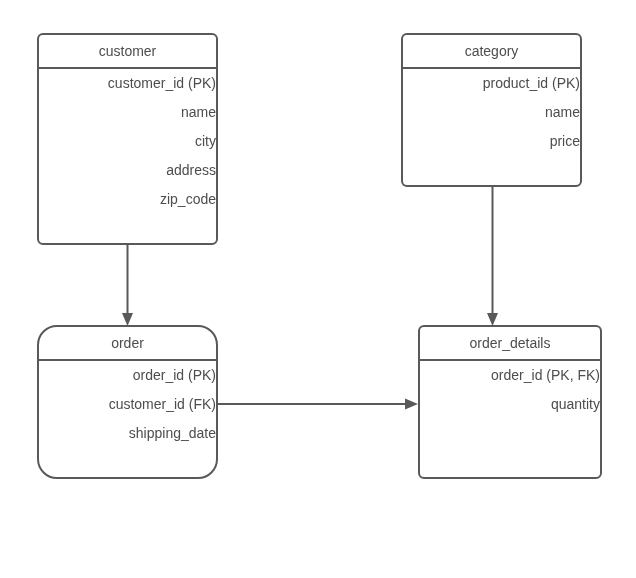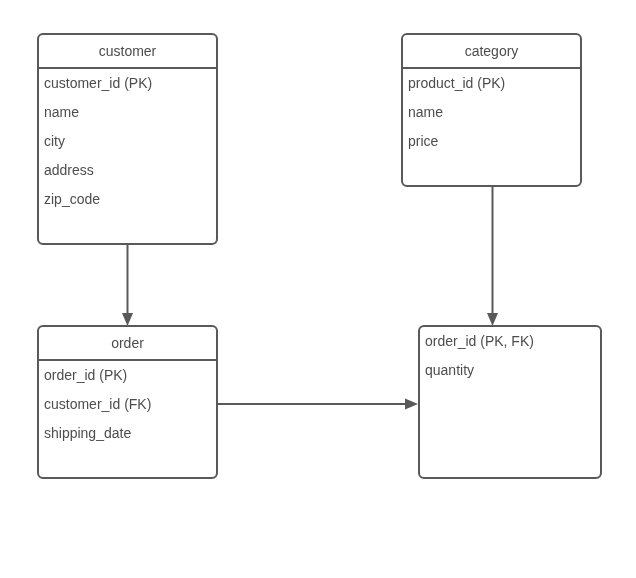--- a/index.html
+++ b/index.html
@@ -33,27 +33,27 @@
     font-size: 14px;
     color: #4d4d4d;
     white-space: nowrap;
     overflow: hidden;
   }
   .entity .row {
     box-sizing: border-box;
     height: 29px;
     line-height: 29px;
     padding-left: 5px;
-    text-align: left;
+    text-align: right;
     white-space: nowrap;
     overflow: hidden;
   }
   #t-customer      { left: 37px;  top: 33px;  width: 181px; height: 212px; }
   #t-product       { left: 401px; top: 33px;  width: 181px; height: 154px; }
-  #t-order         { left: 37px;  top: 325px; width: 181px; height: 154px; }
+  #t-order         { left: 37px;  top: 325px; width: 181px; height: 154px; border-radius: 20px; }
   #t-order-details { left: 418px; top: 325px; width: 184px; height: 154px; }
   #connector-layer {
     position: absolute;
     left: 0;
     top: 0;
     width: 636px;
     height: 578px;
     pointer-events: none;
   }
   #connector-layer line    { stroke: #595959; stroke-width: 2; }
@@ -96,17 +96,18 @@
   </div>
 
   <div class="entity" id="t-order">
     <div class="th">order</div>
     <div class="row">order_id (PK)</div>
     <div class="row">customer_id (FK)</div>
     <div class="row">shipping_date</div>
   </div>
 
   <div class="entity" id="t-order-details">
+    <div class="th">order_details</div>
     <div class="row">order_id (PK, FK)</div>
     <div class="row">quantity</div>
   </div>
 
 </div>
 
 </body></html>

